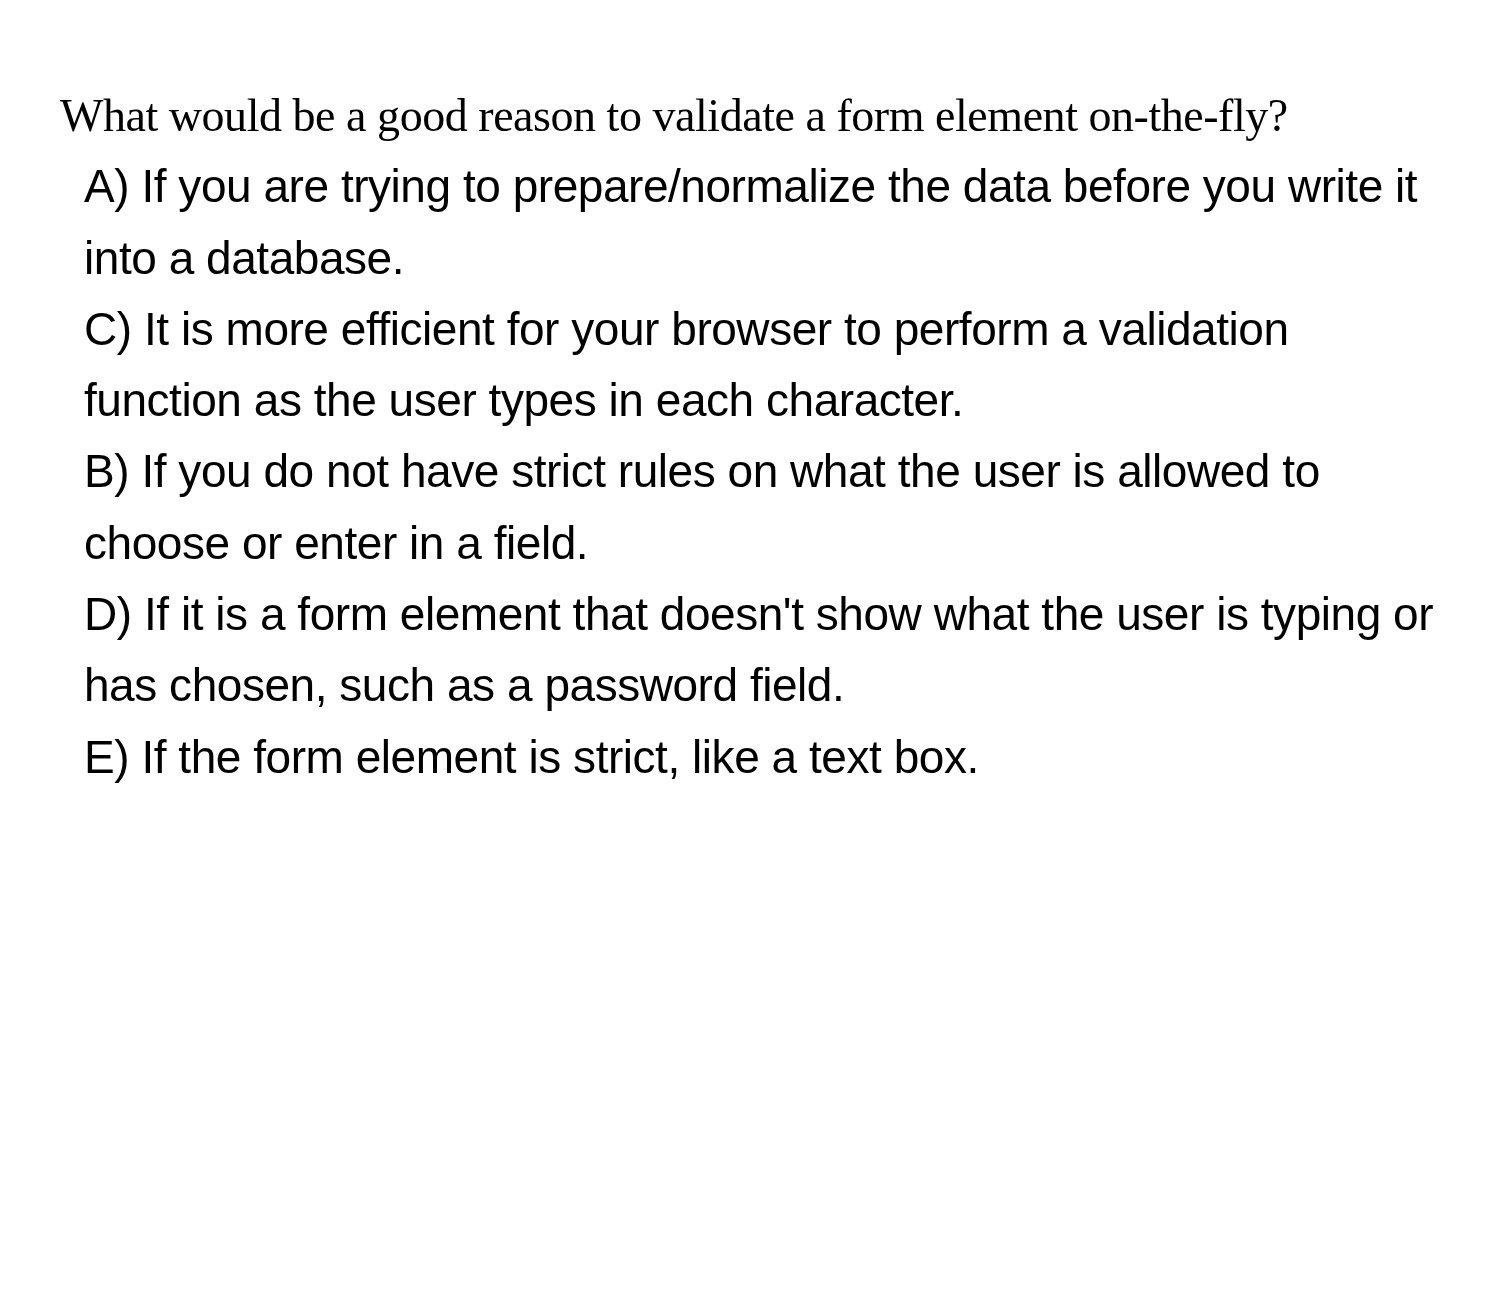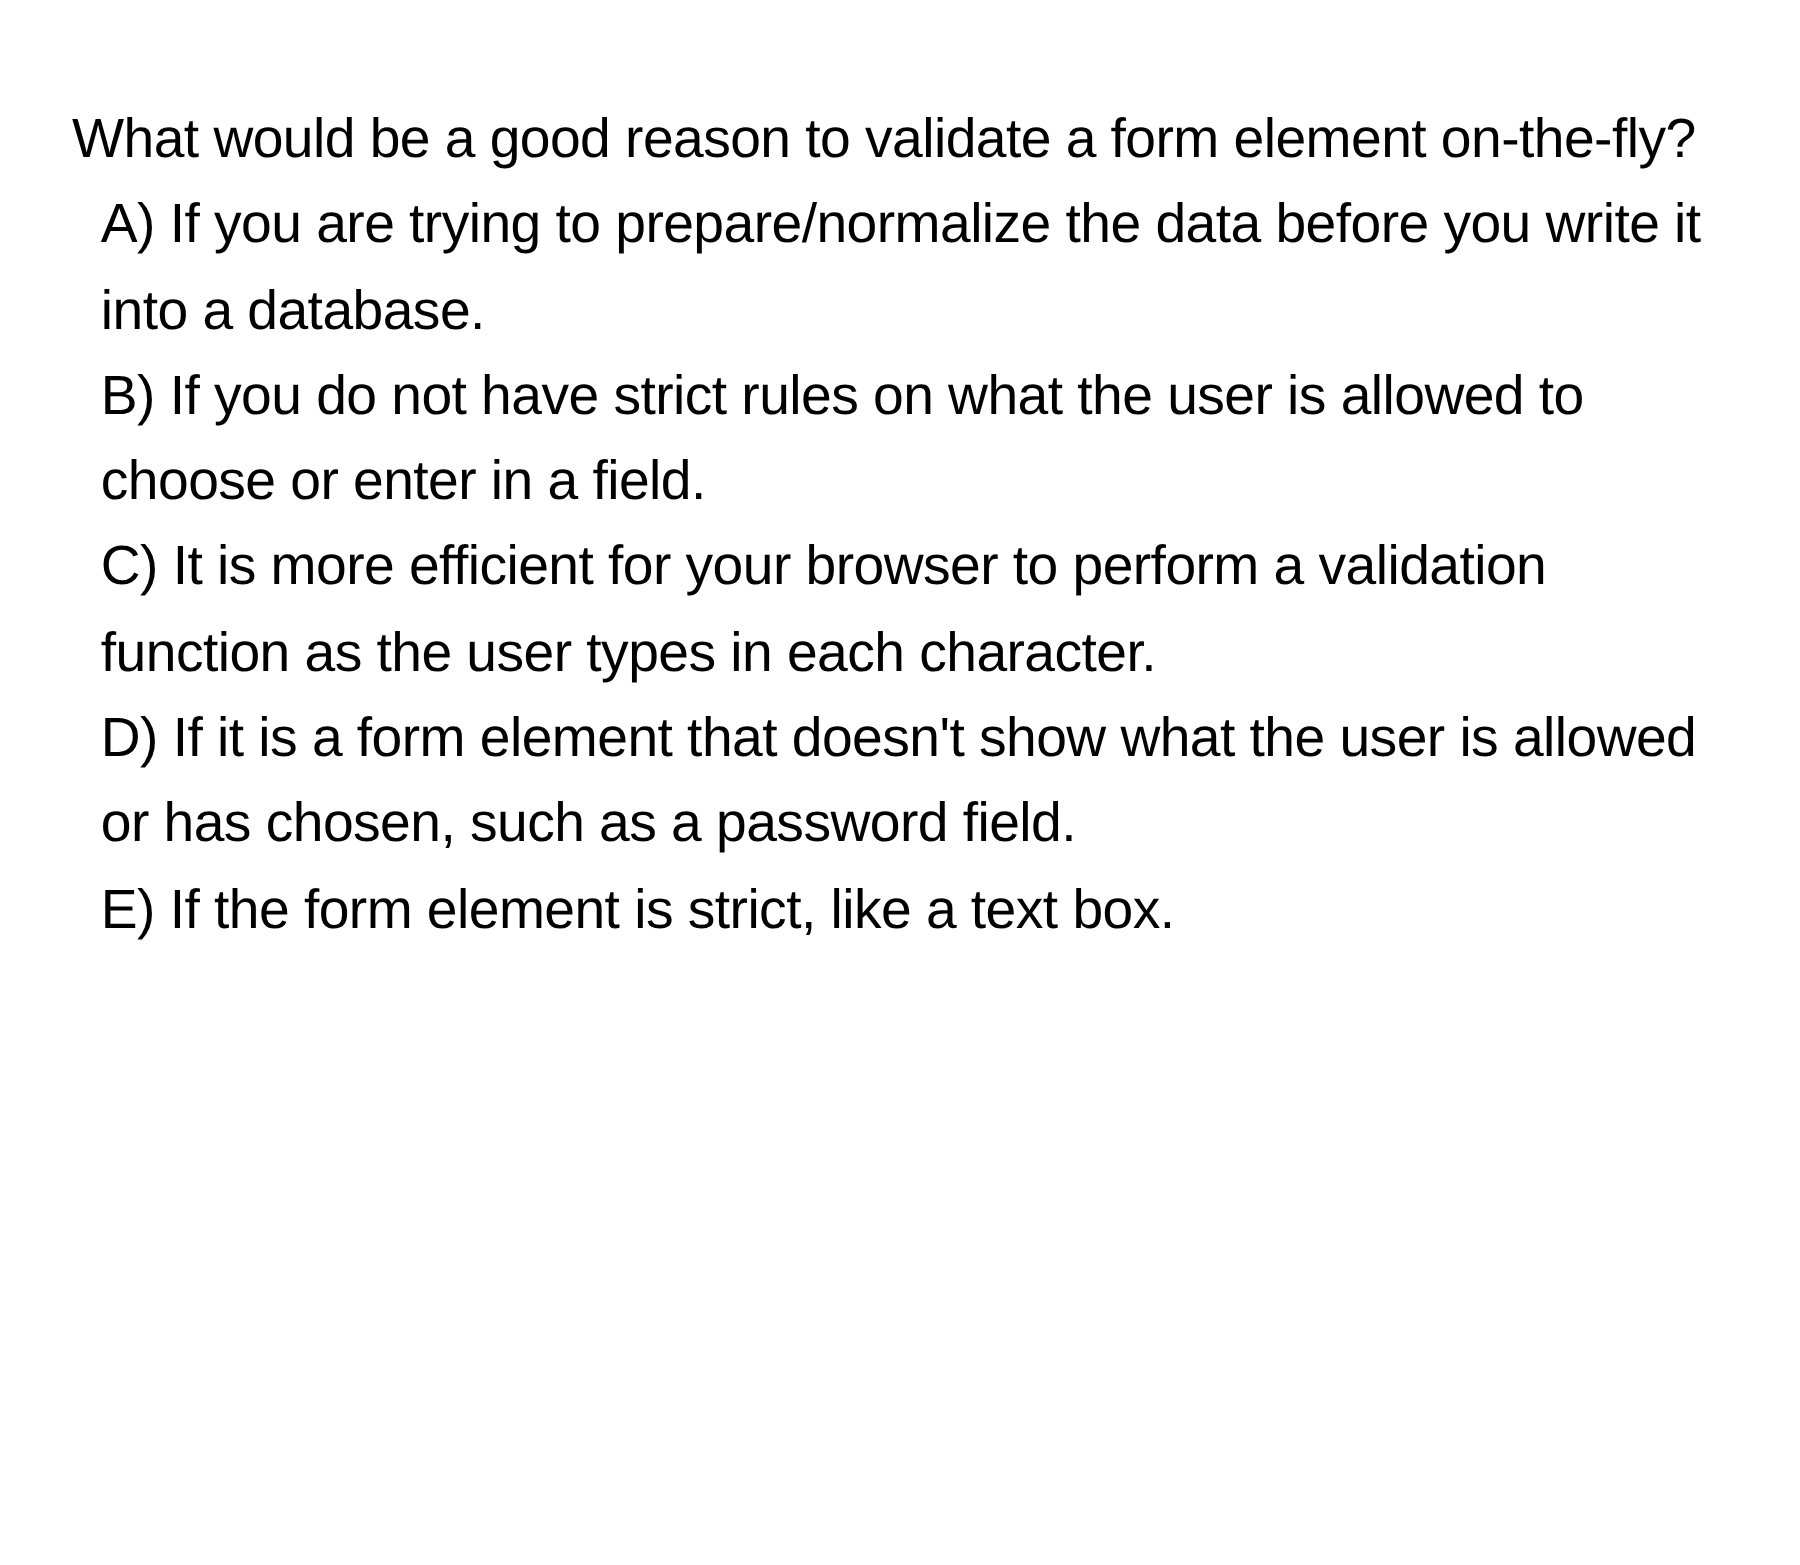--- a/index.html
+++ b/index.html
@@ -15,29 +15,30 @@
       color: #000000;
       padding: 80px 60px 60px 60px;
     }
     .content {
       font-size: 46px;
       line-height: 1.55;
       letter-spacing: -0.01em;
     }
     .question {
       margin-bottom: 0;
+      font-family: Liberation Serif, serif;
     }
     .option {
       margin-top: 0;
       margin-left: 24px;
     }
   </style>
 </head>
 <body>
 
 <div class="content">
   <div class="question">What would be a good reason to validate a form element on-the-fly?</div>
   <div class="option">A) If you are trying to prepare/normalize the data before you write it into a database.</div>
+  <div class="option">C) It is more efficient for your browser to perform a validation function as the user types in each character.</div>
   <div class="option">B) If you do not have strict rules on what the user is allowed to choose or enter in a field.</div>
-  <div class="option">C) It is more efficient for your browser to perform a validation function as the user types in each character.</div>
-  <div class="option">D) If it is a form element that doesn't show what the user is allowed or has chosen, such as a password field.</div>
+  <div class="option">D) If it is a form element that doesn't show what the user is typing or has chosen, such as a password field.</div>
   <div class="option">E) If the form element is strict, like a text box.</div>
 </div>
 
 </body></html>

